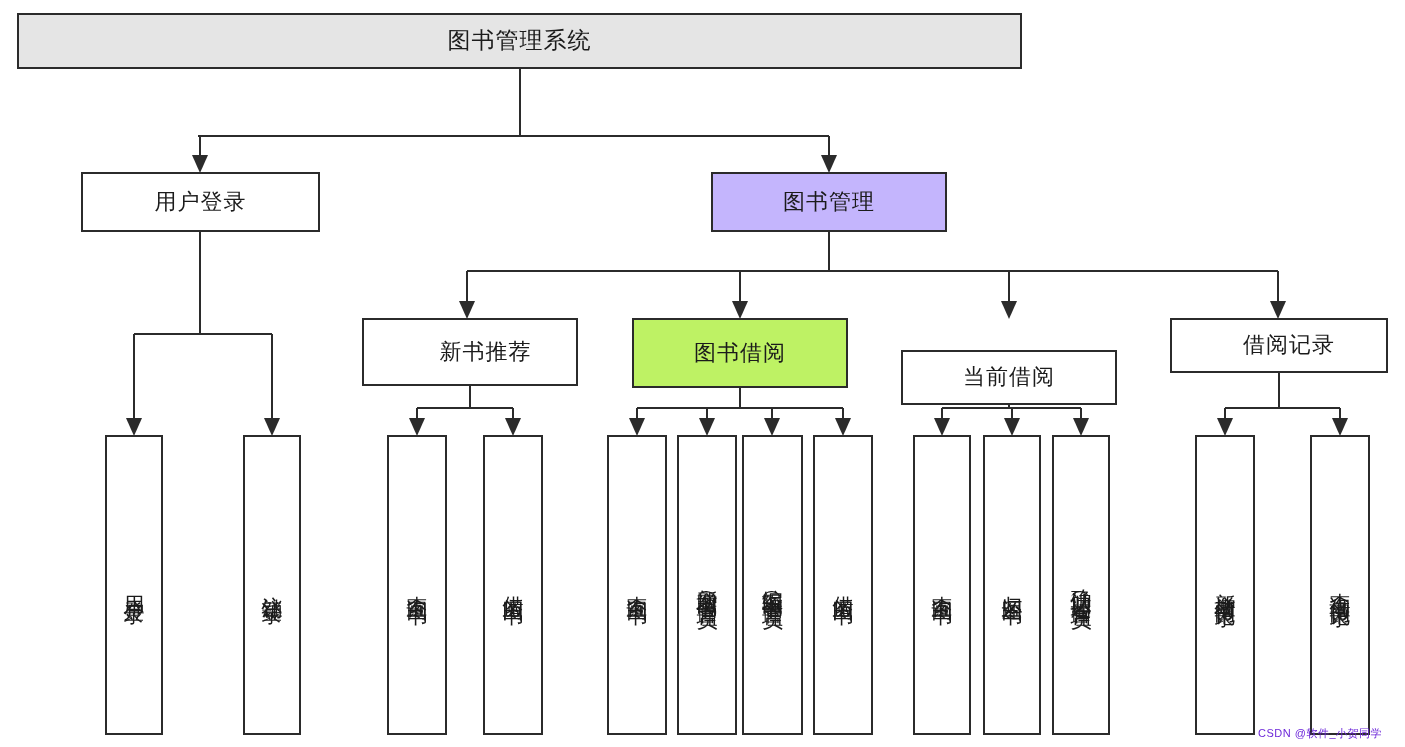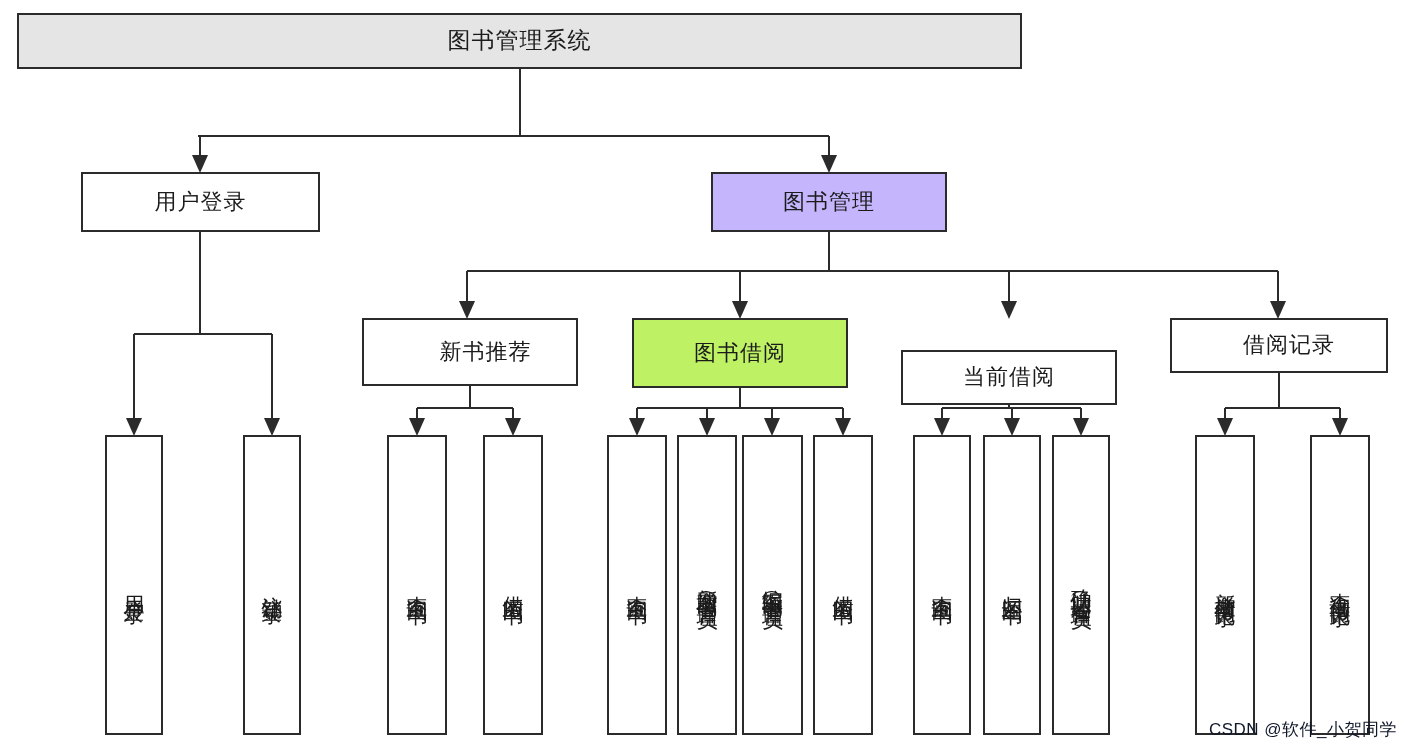--- a/index.html
+++ b/index.html
@@ -54,24 +54,24 @@
   #edge-layer {
     position: absolute;
     left: 0;
     top: 0;
     width: 1405px;
     height: 747px;
     pointer-events: none;
   }
   #watermark {
     position: absolute;
-    right: 8px;
+    right: 23px;
     bottom: 6px;
-    color: #0f172a;
-    font-size: 17px;
+    color: #6d28d9;
+    font-size: 11px;
     letter-spacing: 0.5px;
     white-space: nowrap;
     user-select: none;
   }
 </style>
 </head>
 <body>
 
 <div id="diagram-root">
 

